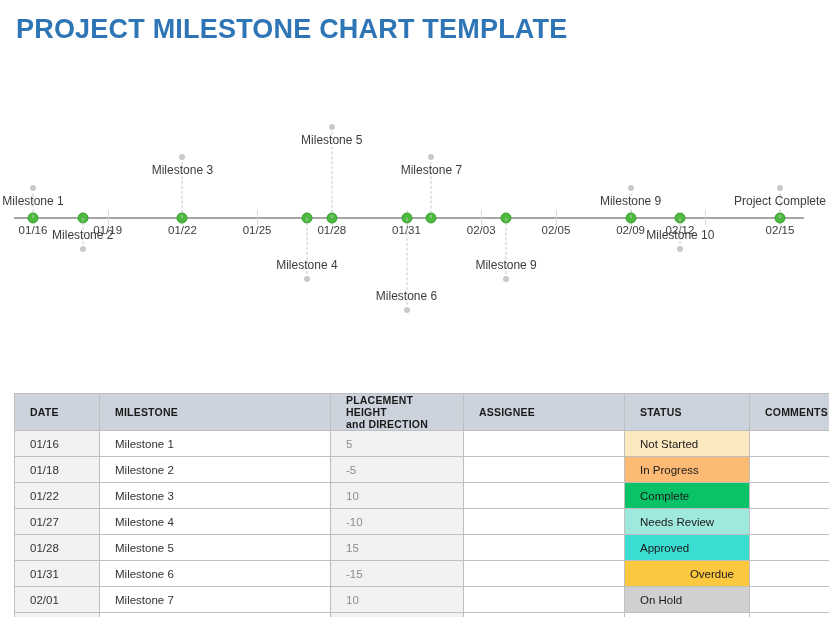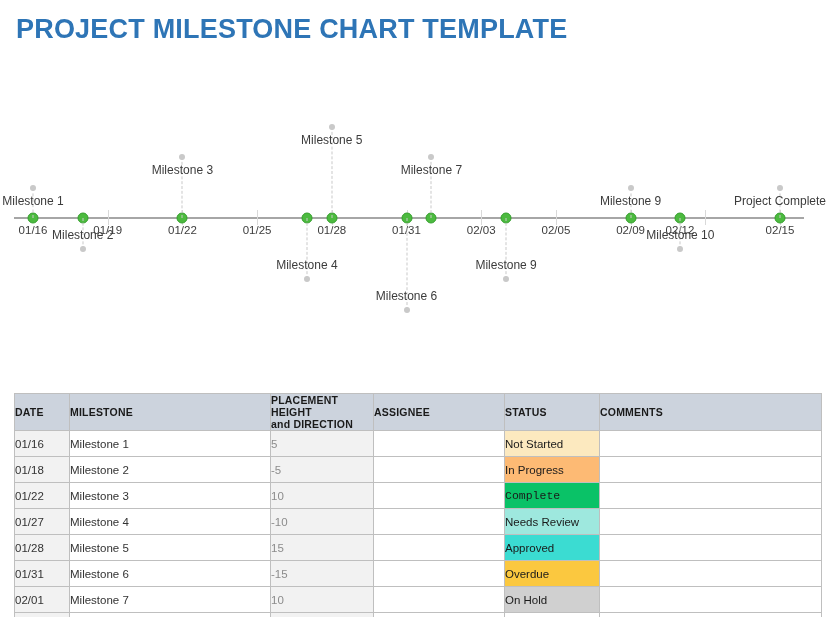--- a/index.html
+++ b/index.html
@@ -103,21 +103,21 @@
     left: 14px;
     top: 393px;
     width: 801px;
     border-collapse: collapse;
     table-layout: fixed;
     font-size: 11.5px;
   }
   #milestone-table th,
   #milestone-table td {
     border: 1px solid #bfbfbf;
-    padding: 0 0;
+    padding: 0 15px;
     height: 25px;
     text-align: left;
     vertical-align: middle;
     overflow: hidden;
   }
   #milestone-table thead th {
     background: #ccd3dd;
     color: #1a1a1a;
     font-size: 10.5px;
     font-weight: bold;
@@ -278,21 +278,21 @@
         <td class="cell-place">-5</td>
         <td class="cell-assign"></td>
         <td class="cell-status" style="background: #fdba74;">In Progress</td>
         <td class="cell-comment"></td>
       </tr>
       <tr>
         <td class="cell-date">01/22</td>
         <td class="cell-ms">Milestone 3</td>
         <td class="cell-place">10</td>
         <td class="cell-assign"></td>
-        <td class="cell-status" style="background: rgb(10, 194, 103); font-family: Liberation Mono, monospace;">Complete</td>
+        <td class="cell-status" style="background: rgb(10, 194, 103);">Complete</td>
         <td class="cell-comment"></td>
       </tr>
       <tr>
         <td class="cell-date">01/27</td>
         <td class="cell-ms">Milestone 4</td>
         <td class="cell-place">-10</td>
         <td class="cell-assign"></td>
         <td class="cell-status" style="background: rgb(158, 232, 222);">Needs Review</td>
         <td class="cell-comment"></td>
       </tr>
@@ -302,21 +302,21 @@
         <td class="cell-place">15</td>
         <td class="cell-assign"></td>
         <td class="cell-status" style="background: rgb(59, 220, 210);">Approved</td>
         <td class="cell-comment"></td>
       </tr>
       <tr>
         <td class="cell-date">01/31</td>
         <td class="cell-ms">Milestone 6</td>
         <td class="cell-place">-15</td>
         <td class="cell-assign"></td>
-        <td class="cell-status" style="background: rgb(251, 200, 63);">Overdue</td>
+        <td class="cell-status" style="background: rgb(251, 200, 63); text-align: right;">Overdue</td>
         <td class="cell-comment"></td>
       </tr>
       <tr>
         <td class="cell-date">02/01</td>
         <td class="cell-ms">Milestone 7</td>
         <td class="cell-place">10</td>
         <td class="cell-assign"></td>
         <td class="cell-status" style="background: rgb(208, 208, 208); margin-left: 9px;">On Hold</td>
         <td class="cell-comment"></td>
       </tr>

